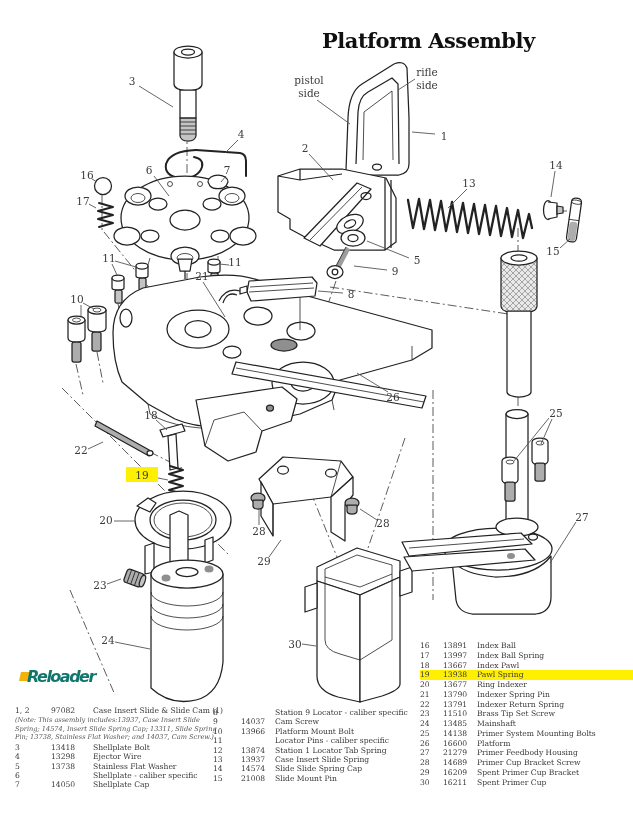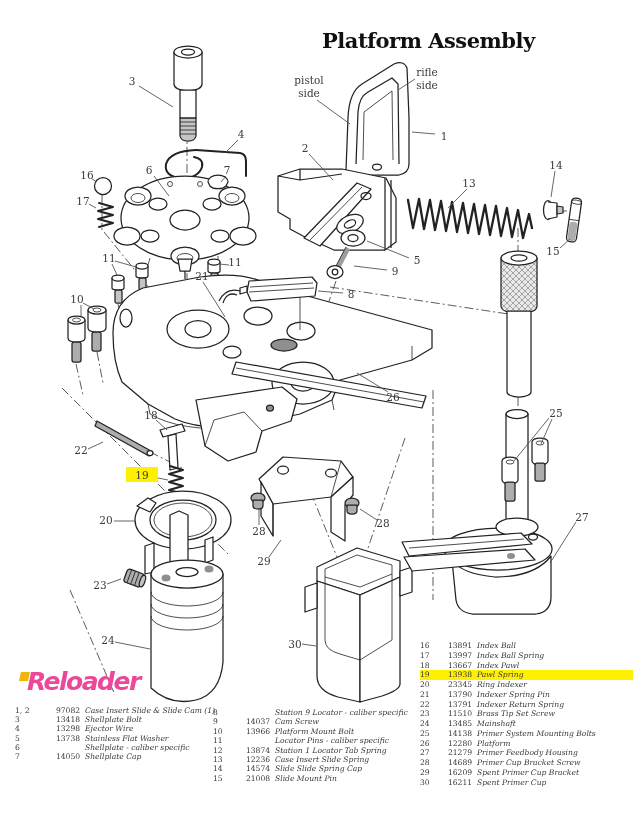--- a/index.html
+++ b/index.html
@@ -15,31 +15,31 @@
   .dk{fill:#8f8f8f;}
   .dash{stroke:#4a4a4a;stroke-width:0.9;fill:none;stroke-dasharray:9 3 2 3;}
   .ldr{stroke:#555;stroke-width:0.9;fill:none;}
   .spr{fill:none;stroke:#222;stroke-width:2.3;stroke-linejoin:round;stroke-linecap:round;}
   .spr2{fill:none;stroke:#222;stroke-width:2.0;stroke-linejoin:round;stroke-linecap:round;}
   .co{font-family:"DejaVu Serif",serif;font-size:10.5px;fill:#3b3b3b;text-anchor:middle;}
   .side-label{font-family:"DejaVu Serif",serif;font-size:10.5px;fill:#3b3b3b;text-anchor:middle;}
   
   .logo{position:absolute;left:18px;top:667px;width:150px;height:34px;}
   .logo .sq{position:absolute;left:2px;top:5px;width:9px;height:9px;background:#f0b40a;transform:skewX(-12deg);}
-  .logo .txt{position:absolute;left:9px;top:0;font-family:"DejaVu Sans",sans-serif;font-weight:bold;font-style:italic;font-size:25px;color:#ec4899;letter-spacing:-1.5px;}
+  .logo .txt{position:absolute;left:9px;top:0;font-family:"DejaVu Sans",sans-serif;font-weight:bold;font-style:italic;font-size:16px;color:#0f766e;letter-spacing:-1.5px;}
   
   .pcol{position:absolute;color:#3a3a3a;font-family:"DejaVu Serif",serif;}
   .prow{display:flex;align-items:baseline;white-space:nowrap;}
   .pcol1{left:15px;top:706px;width:212px;font-size:7.6px;line-height:9.2px;}
   .pcol2{left:213px;top:708px;width:210px;font-size:7.6px;line-height:9.4px;}
   .pcol3{left:420px;top:641px;width:213px;font-size:7.6px;line-height:9.75px;}
   .prow .no{flex:none;}
-  .prow .pn{flex:none;text-align:center;}
-  .prow .nm{flex:1 1 auto;font-style:italic;}
-  .pcol1 .no{width:36px;} .pcol1 .pn{width:34px;}
+  .prow .pn{flex:none;}
+  .prow .nm{flex:1 1 auto;}
+  .pcol1 .no{width:36px;} .pcol1 .pn{width:42px;}
   .pcol2 .no{width:28px;} .pcol2 .pn{width:34px;}
   .pcol3 .no{width:23px;} .pcol3 .pn{width:34px;}
   .hl{background:#ffef00;}
   .pnote{font-style:italic;font-size:6.6px;line-height:8.3px;color:#555;margin:1px 0 2px 0;white-space:nowrap;}
 </style>
 </head>
 <body>
 
 <div class="page">
 
@@ -408,20 +408,25 @@
     <span class="sq"></span>
     <span class="txt">Reloader</span>
   </div>
 
   <div class="pcol pcol1">
       <div class="prow">
         <span class="no">1, 2</span>
         <span class="pn">97082</span>
         <span class="nm">Case Insert Slide &amp; Slide Cam (1)</span>
       </div>
+      <div class="pnote">
+        <div>(Note: This assembly includes:13937, Case Insert Slide</div>
+        <div>Spring; 14574, Insert Slide Spring Cap; 13311, Slide Spring</div>
+        <div>Pin; 13738, Stainless Flat Washer; and 14037, Cam Screw.)</div>
+      </div>
       <div class="prow">
         <span class="no">3</span>
         <span class="pn">13418</span>
         <span class="nm">Shellplate Bolt</span>
       </div>
       <div class="prow">
         <span class="no">4</span>
         <span class="pn">13298</span>
         <span class="nm">Ejector Wire</span>
       </div>
@@ -462,21 +467,21 @@
         <span class="pn"></span>
         <span class="nm">Locator Pins  - caliber specific</span>
       </div>
       <div class="prow">
         <span class="no">12</span>
         <span class="pn">13874</span>
         <span class="nm">Station 1 Locator Tab Spring</span>
       </div>
       <div class="prow">
         <span class="no">13</span>
-        <span class="pn">12236</span>
+        <span class="pn">13937</span>
         <span class="nm">Case Insert Slide Spring</span>
       </div>
       <div class="prow">
         <span class="no">14</span>
         <span class="pn">14574</span>
         <span class="nm">Slide Slide Spring Cap</span>
       </div>
       <div class="prow">
         <span class="no">15</span>
         <span class="pn">21008</span>
@@ -499,21 +504,21 @@
         <span class="pn">13667</span>
         <span class="nm">Index Pawl</span>
       </div>
       <div class="prow">
         <span class="no hl">19</span>
         <span class="pn hl">13938</span>
         <span class="nm hl">Pawl Spring</span>
       </div>
       <div class="prow">
         <span class="no">20</span>
-        <span class="pn">23345</span>
+        <span class="pn">13677</span>
         <span class="nm">Ring Indexer</span>
       </div>
       <div class="prow">
         <span class="no">21</span>
         <span class="pn">13790</span>
         <span class="nm">Indexer Spring Pin</span>
       </div>
       <div class="prow">
         <span class="no">22</span>
         <span class="pn">13791</span>
@@ -529,21 +534,21 @@
         <span class="pn">13485</span>
         <span class="nm">Mainshaft</span>
       </div>
       <div class="prow">
         <span class="no">25</span>
         <span class="pn">14138</span>
         <span class="nm">Primer System Mounting Bolts</span>
       </div>
       <div class="prow">
         <span class="no">26</span>
-        <span class="pn">12280</span>
+        <span class="pn">16600</span>
         <span class="nm">Platform</span>
       </div>
       <div class="prow">
         <span class="no">27</span>
         <span class="pn">21279</span>
         <span class="nm">Primer Feedbody Housing</span>
       </div>
       <div class="prow">
         <span class="no">28</span>
         <span class="pn">14689</span>

